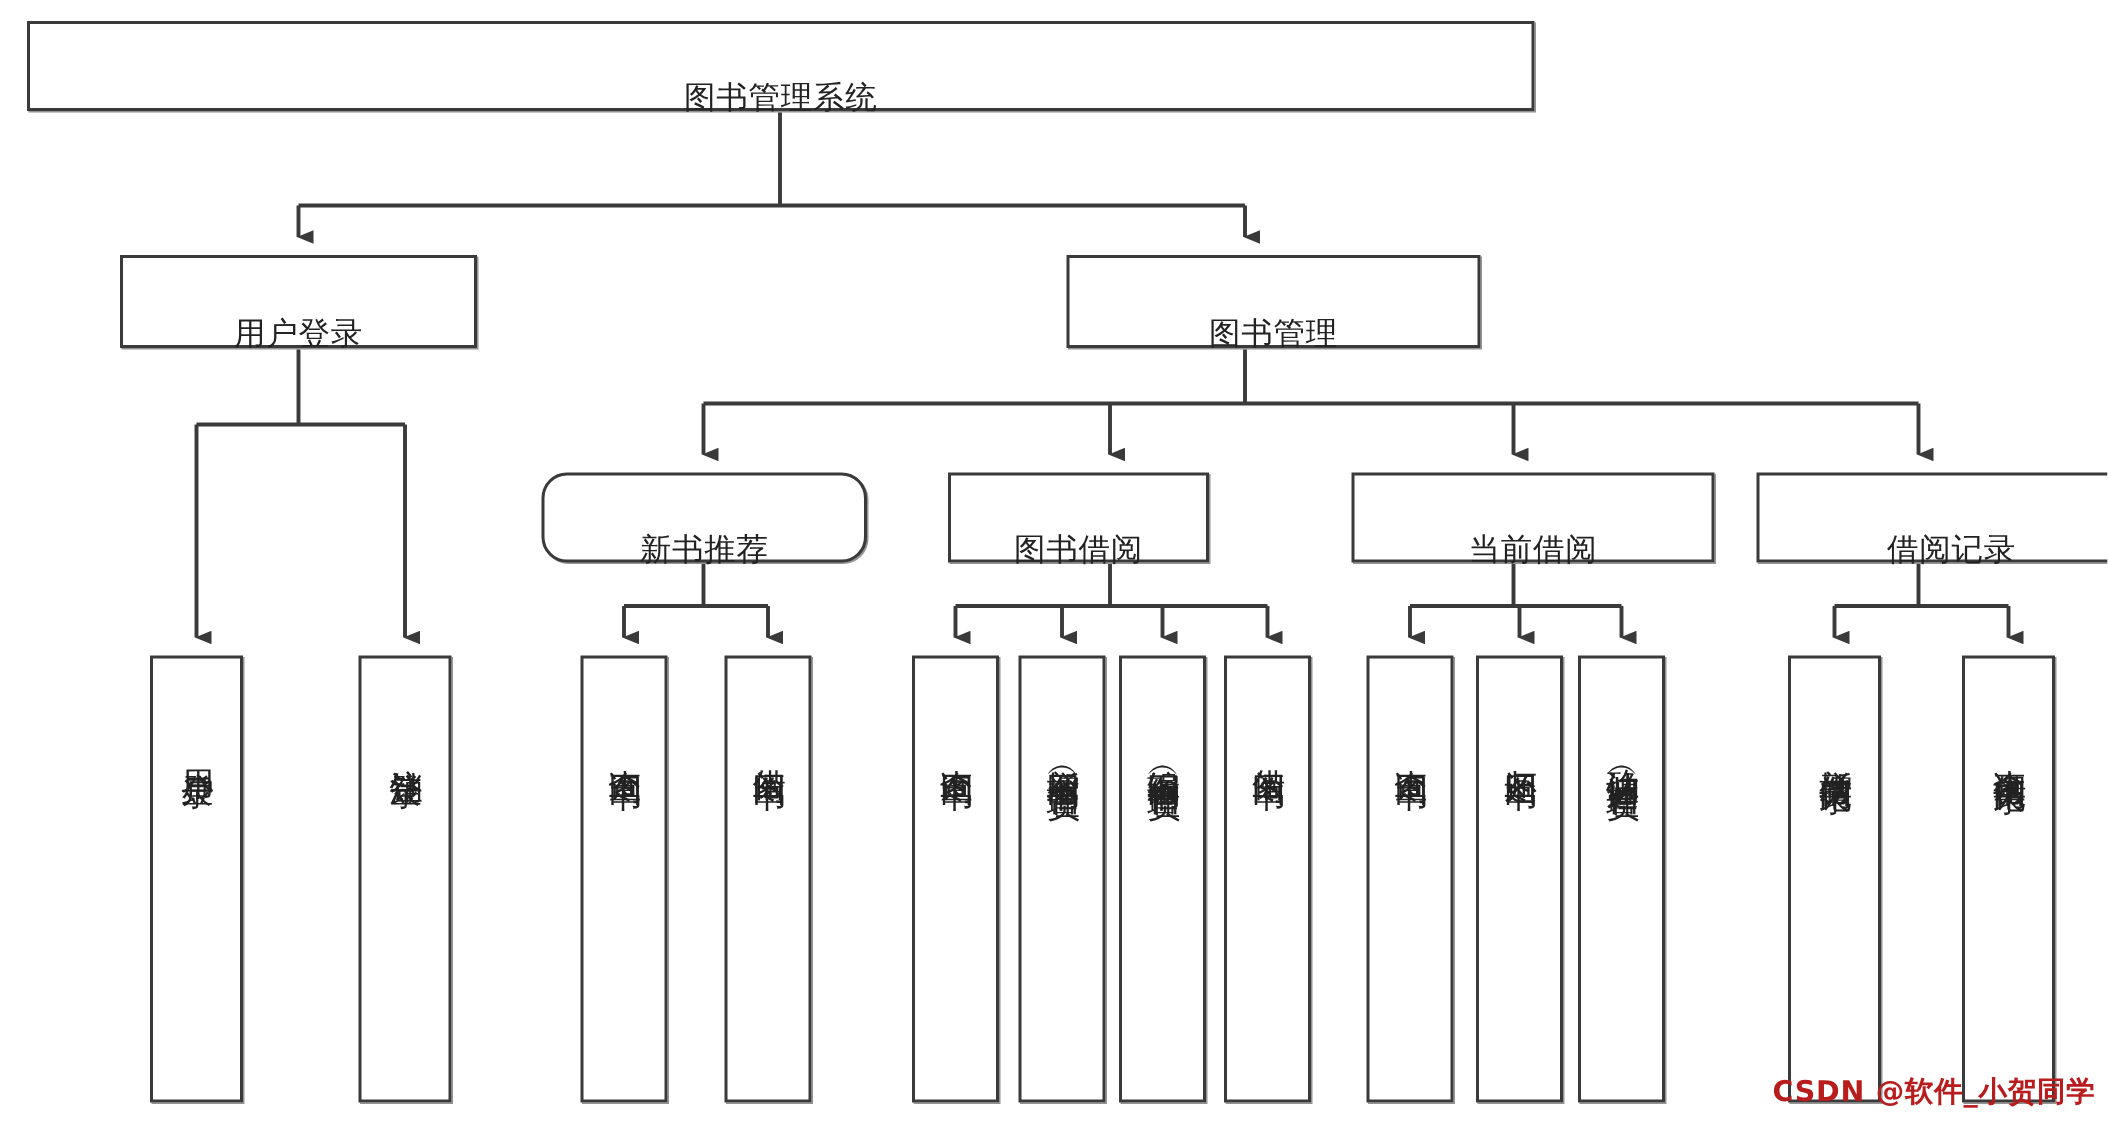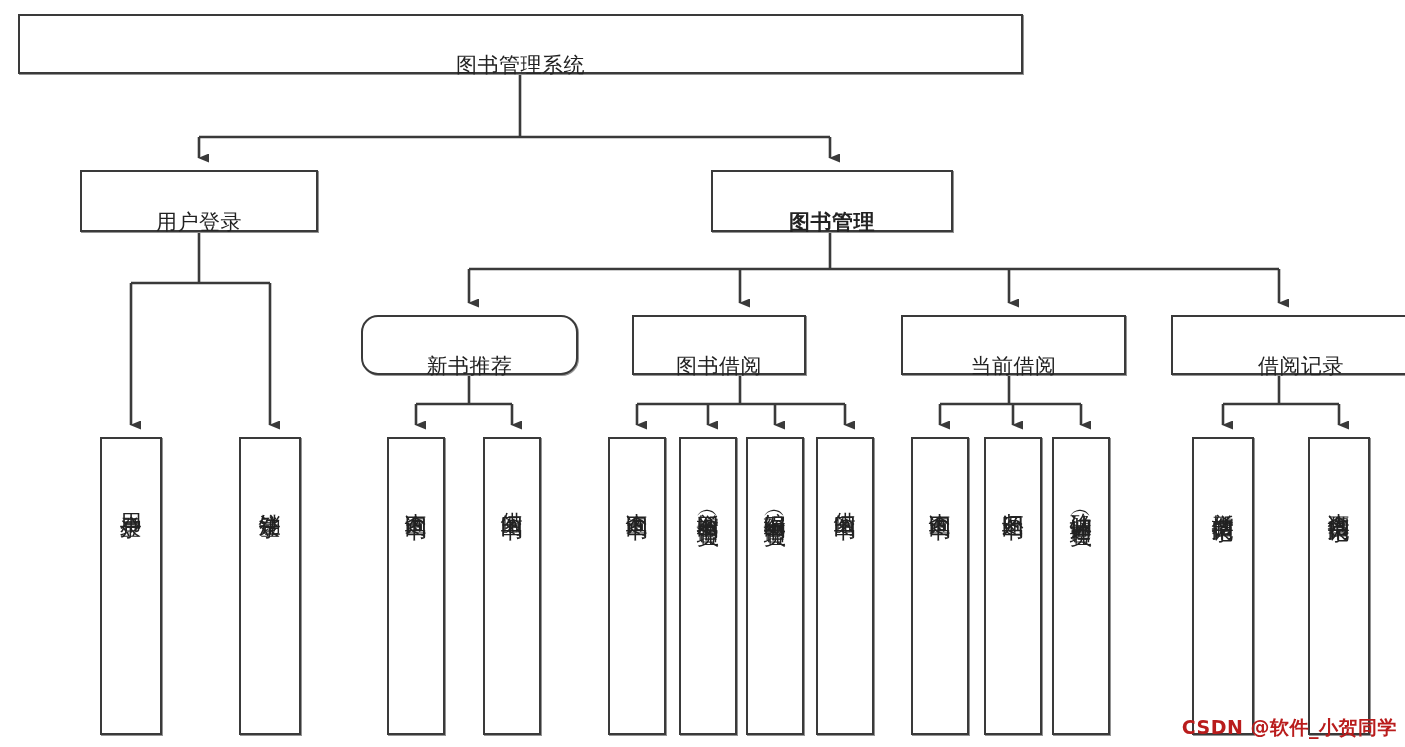--- a/index.html
+++ b/index.html
@@ -124,31 +124,31 @@
     </g>
   </svg>
 
   <div class="node" style="left: 18px; top: 14px; width: 1005px; height: 60px;">
     <span class="label">图书管理系统</span>
   </div>
 
   <div class="node" style="left: 80px; top: 170px; width: 238px; height: 62px;">
     <span class="label">用户登录</span>
   </div>
-  <div class="node" style="left: 711px; top: 170px; width: 242px; height: 62px; font-weight: bold;">
+  <div class="node" style="left: 711px; top: 170px; width: 276px; height: 62px;">
     <span class="label">图书管理</span>
   </div>
 
   <div class="node" style="left: 361px; top: 315px; width: 217px; height: 60px; border-radius: 17px;">
     <span class="label">新书推荐</span>
   </div>
   <div class="node" style="left: 632px; top: 315px; width: 174px; height: 60px;">
     <span class="label">图书借阅</span>
   </div>
-  <div class="node" style="left: 901px; top: 315px; width: 225px; height: 60px;">
+  <div class="node" style="left: 901px; top: 315px; width: 242px; height: 60px;">
     <span class="label">当前借阅</span>
   </div>
   <div class="node" style="left: 1171px; top: 315px; width: 260px; height: 60px;">
     <span class="label">借阅记录</span>
   </div>
 
   <div class="node vertical" style="left: 100px; top: 437px; width: 62px; height: 298px;">
     <span class="label">用户登录</span>
   </div>
   <div class="node vertical" style="left: 239px; top: 437px; width: 62px; height: 298px;">

